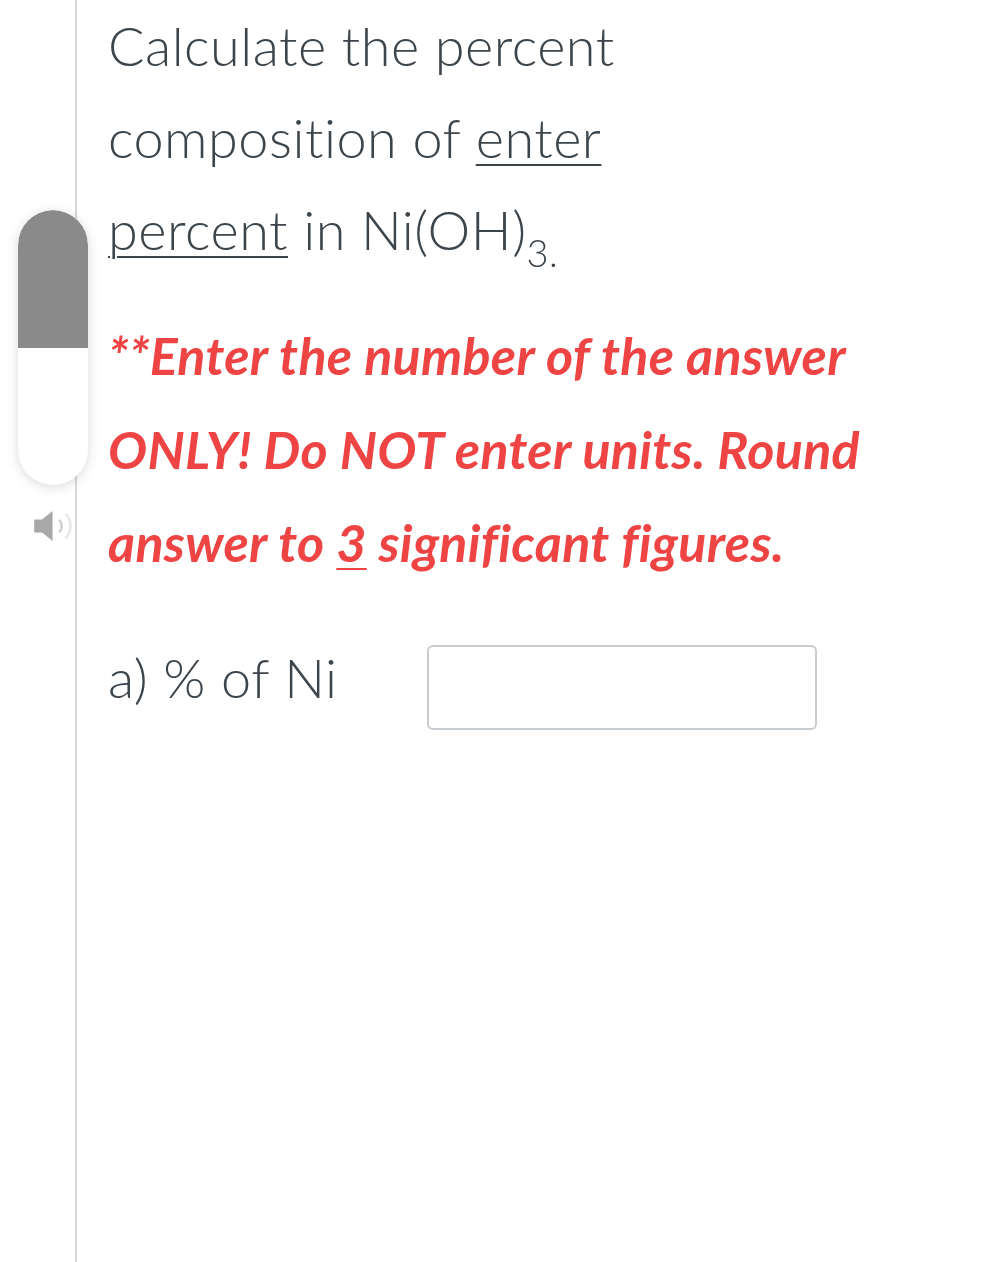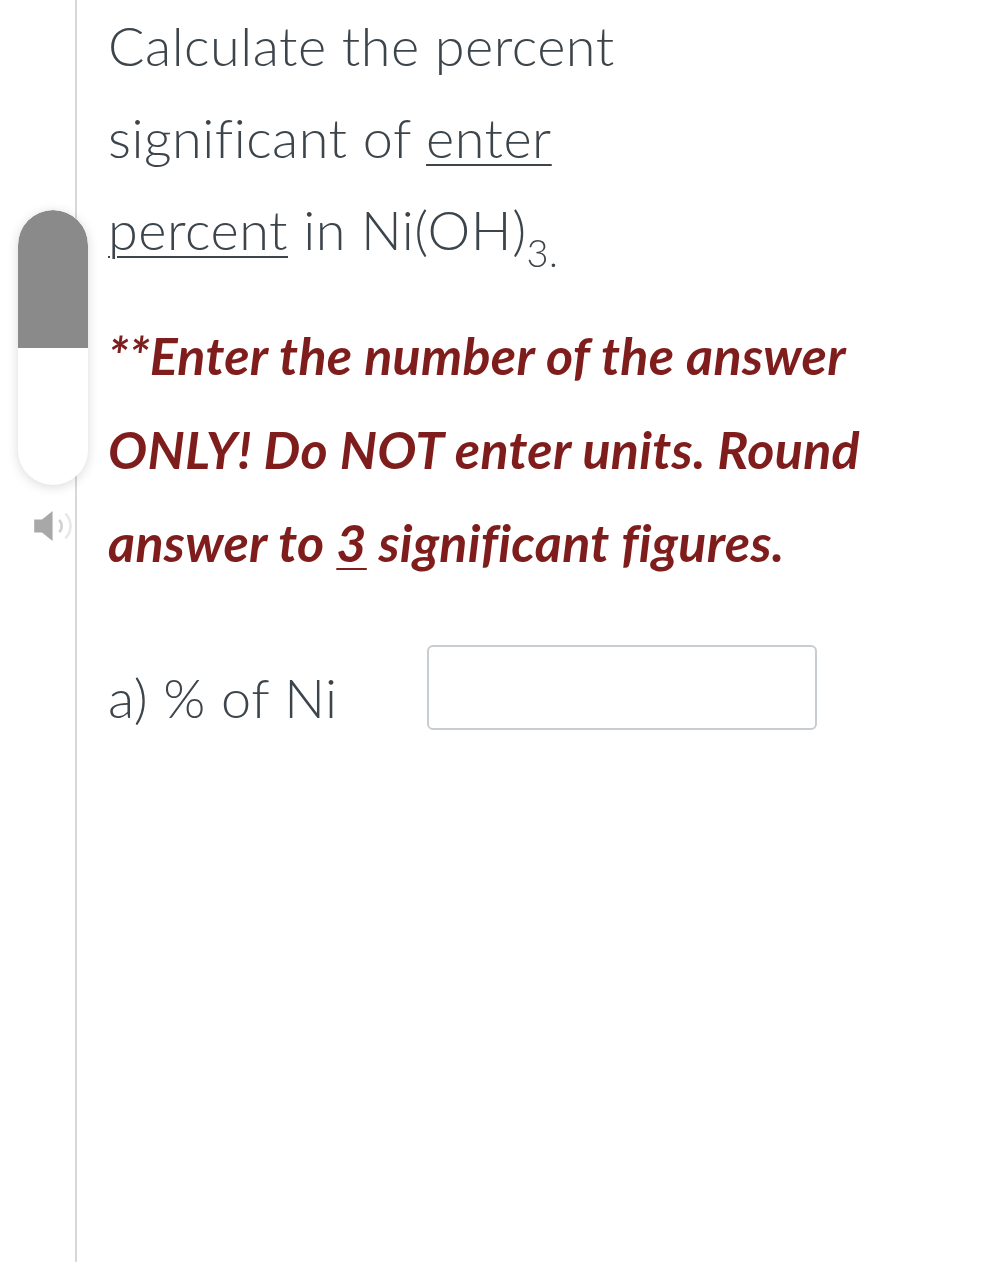--- a/index.html
+++ b/index.html
@@ -77,28 +77,28 @@
     .subscript {
       font-size: 38px;
       vertical-align: sub;
       position: relative;
       top: 6px;
     }
     .instruction-text {
       font-size: 52px;
       font-weight: 700;
       font-style: italic;
-      color: #7f1d1d;
+      color: #ef4444;
       line-height: 1.8;
       margin-top: 30px;
       letter-spacing: 0.3px;
     }
     .answer-row {
       display: flex;
-      align-items: flex-end;
+      align-items: flex-start;
       margin-top: 55px;
       gap: 9px;
     }
     .answer-label {
       font-size: 54px;
       font-weight: 300;
       color: #3d454c;
       letter-spacing: 0.5px;
       min-width: 310px;
     }
@@ -127,21 +127,21 @@
       <path d="M11 5L6 9H2v6h4l5 4V5z" fill="currentColor"></path>
       <path d="M15.54 8.46a5 5 0 0 1 0 7.07" stroke="#d0d0d0"></path>
       <path d="M19.07 4.93a10 10 0 0 1 0 14.14" stroke="#e8e8e8"></path>
     </svg>
   </div>
 </div>
 
 <div class="content">
   <div class="question-text">
     <span>Calculate the percent</span><br>
-    <span>significant of </span><span class="underline">enter</span><br>
+    <span>composition of </span><span class="underline">enter</span><br>
     <span class="underline">percent</span><span> in Ni(OH)</span><span class="subscript">3.</span>
   </div>
 
   <div class="instruction-text">
     <span>**Enter the number of the answer ONLY!  Do NOT enter units.  Round answer to </span><span class="underline">3</span><span> significant figures.</span>
   </div>
 
   <div class="answer-row">
     <span class="answer-label">a)  % of Ni</span>
     <input type="text" class="answer-input" value="" style="">

